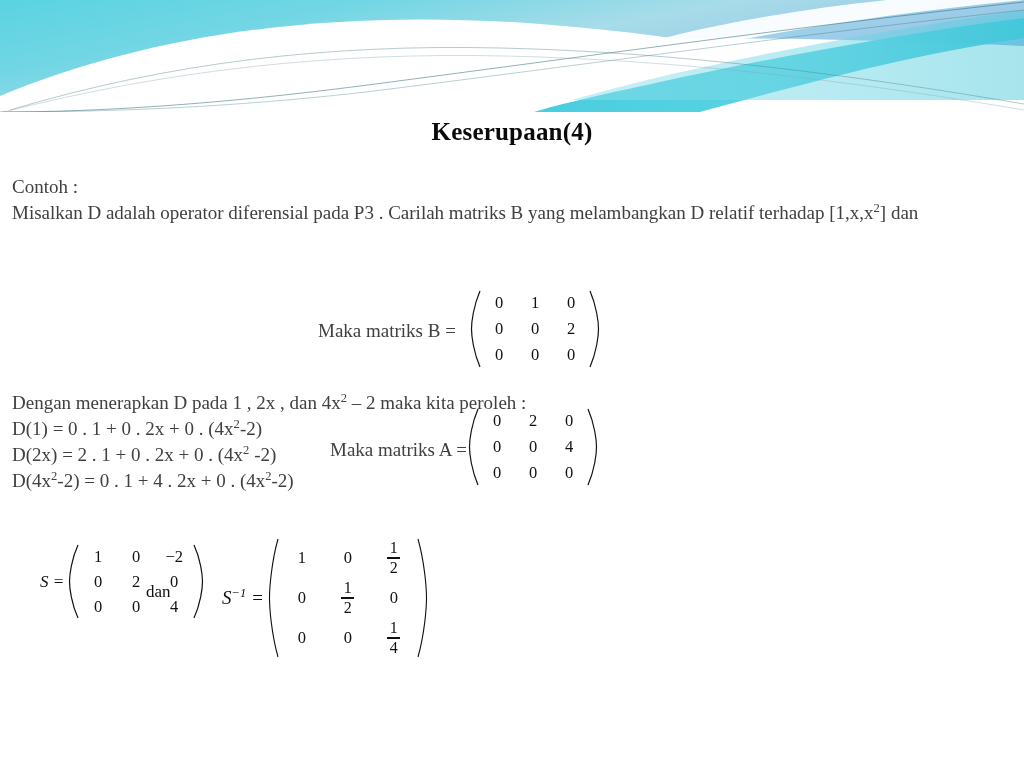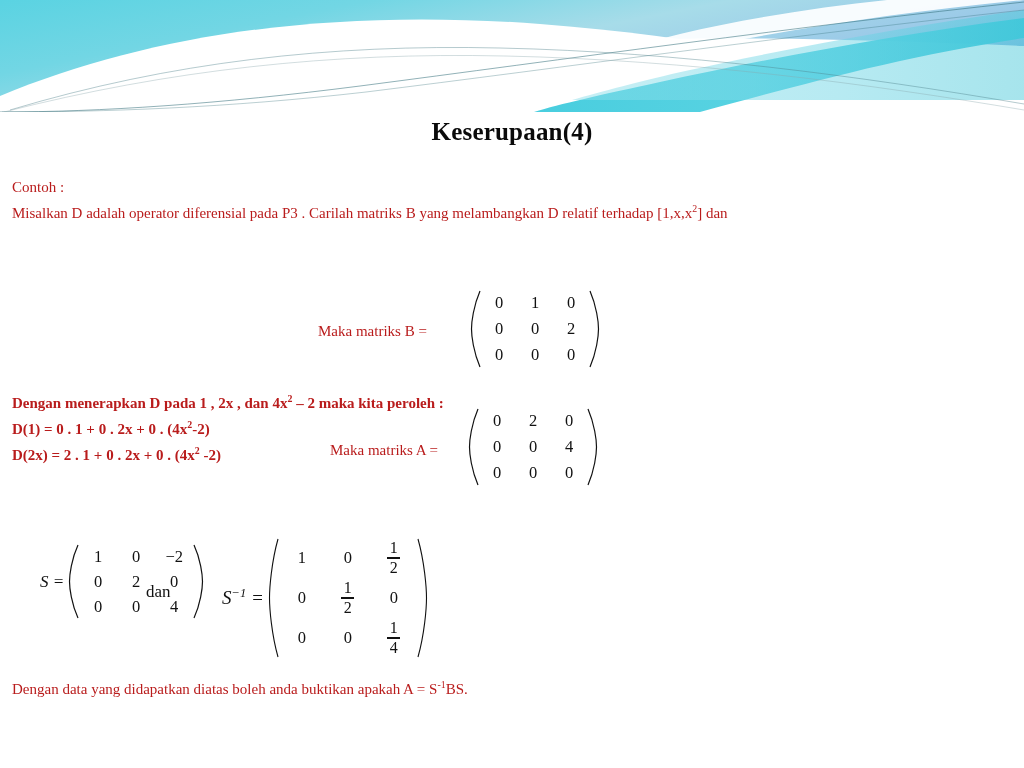--- a/index.html
+++ b/index.html
@@ -48,44 +48,44 @@
     width: 1024px;
     text-align: center;
     font-size: 25px;
     font-weight: bold;
     letter-spacing: 0.2px;
     color: #0a0a0a;
   }
 
   .blk {
     position: absolute;
-    font-size: 15px;
+    font-size: 19px;
     line-height: 26px;
-    color: #b91c1c;
+    color: #404040;
   }
 
   .ln { white-space: nowrap; }
 
   sup {
     font-size: 0.66em;
     vertical-align: super;
     line-height: 0;
   }
 
   
   #intro-block { left: 12px; top: 166px; width: 1000px; }
 
   
   #jawab-block { left: 12px; top: 262px; }
 
   
   #label-matrix-b { left: 318px; top: 310px; }
 
   
-  #apply-block { left: 12px; top: 382px; font-weight: bold; }
+  #apply-block { left: 12px; top: 382px; }
   #label-matrix-a { left: 330px; top: 429px; }
 
   
   #transition-para { left: 12px; top: 502px; width: 1000px; }
 
   
   #closing-line { left: 12px; top: 668px; }
 
   
   .matrix-wrap {
@@ -261,20 +261,21 @@
             <path d="M1,1 C7.5,16 9.5,32 9.5,39 C9.5,46 7.5,62 1,77" fill="none" stroke="#111" stroke-width="1.2"></path>
           </svg>
       </div>
     </div>
   </div>
 
   <div class="blk" id="apply-block">
     <div class="ln"><span>Dengan menerapkan D pada 1 , 2x , dan 4x</span><sup>2</sup><span> – 2 maka kita peroleh :</span></div>
     <div class="ln"><span>D(1) = 0 . 1 + 0 . 2x + 0 . (4x</span><sup>2</sup><span>-2)</span></div>
     <div class="ln"><span>D(2x) = 2 . 1 + 0 . 2x + 0 . (4x</span><sup>2</sup><span> -2)</span></div>
+    <div class="ln"><span>D(4x</span><sup>2</sup><span>-2) = 0 . 1 + 4 . 2x + 0 . (4x</span><sup>2</sup><span>-2)</span></div>
   </div>
 
   <div class="blk" id="label-matrix-a">Maka matriks A = </div>
 
   <div class="matrix-wrap" id="matrix-a-wrap">
     <div class="mat">
       <div class="bracket">
         <svg viewBox="0 0 11 78" preserveAspectRatio="none">
             <path d="M10,1 C3.5,16 1.5,32 1.5,39 C1.5,46 3.5,62 10,77" fill="none" stroke="#111" stroke-width="1.2"></path>
           </svg>
@@ -384,17 +385,14 @@
         </div>
       </div>
       <div class="bracket">
         <svg viewBox="0 0 11 120" preserveAspectRatio="none">
             <path d="M1,1 C7.5,24 9.5,50 9.5,60 C9.5,70 7.5,96 1,119" fill="none" stroke="#111" stroke-width="1.1"></path>
           </svg>
       </div>
     </div>
   </div>
 
-  <div class="blk" id="closing-line">
-    <span>Dengan data yang didapatkan diatas boleh anda buktikan apakah A = S</span><sup>-1</sup><span>BS.</span>
-  </div>
 
 </div>
 
 </body></html>

